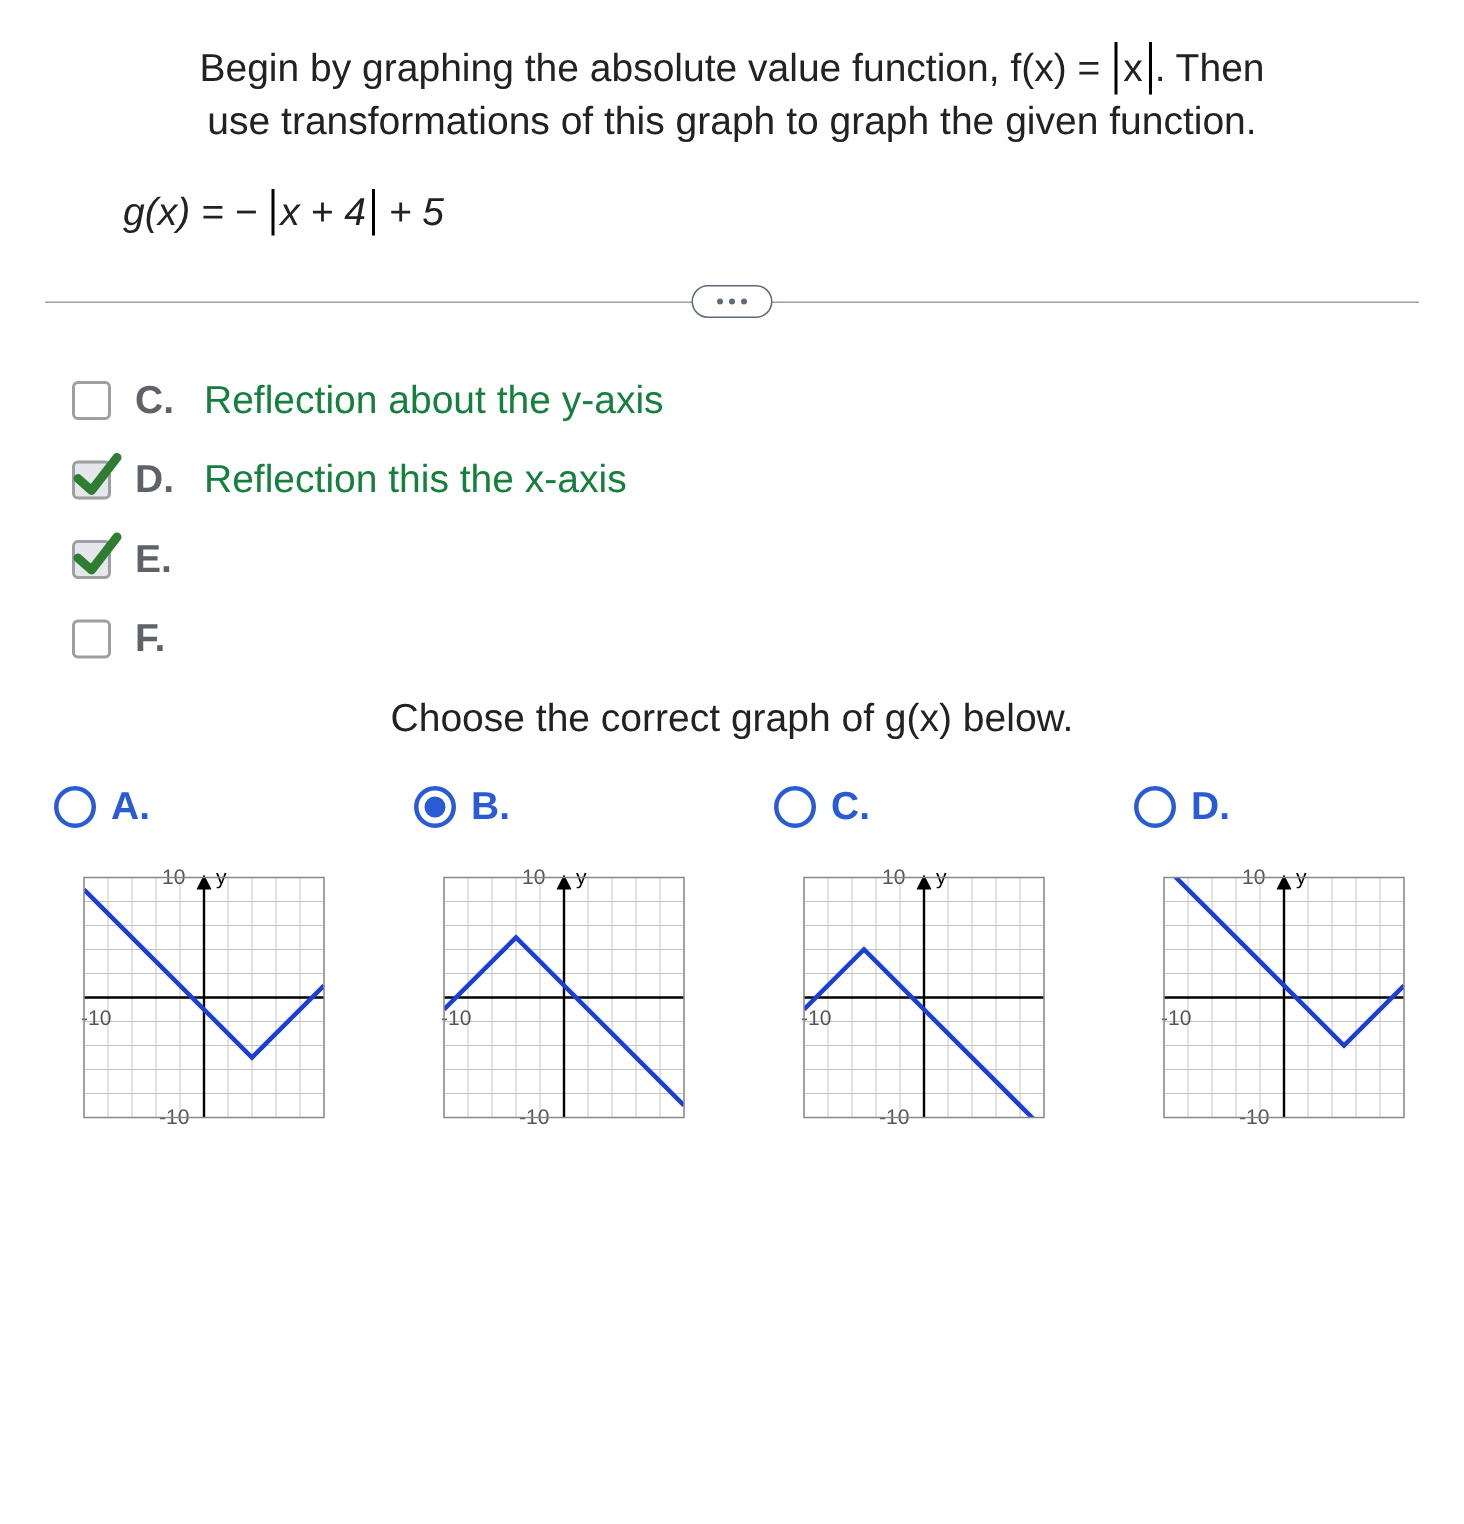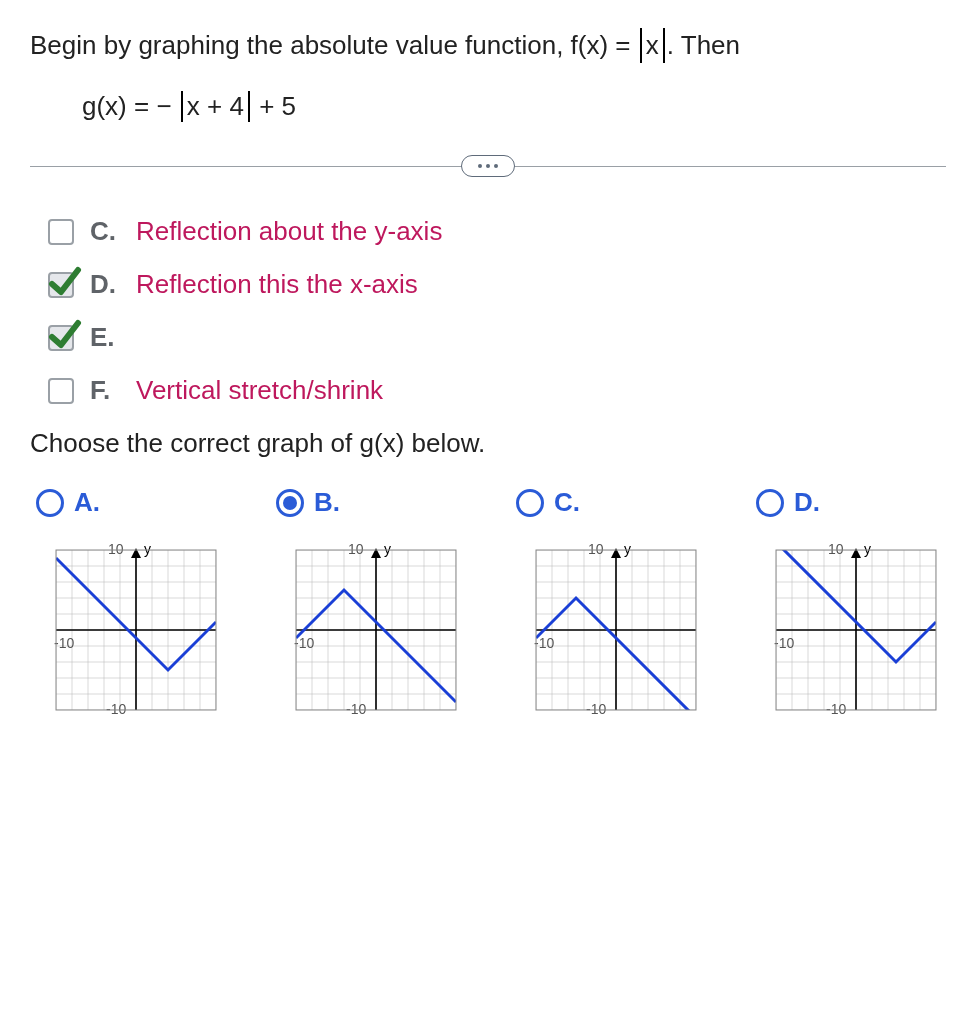--- a/index.html
+++ b/index.html
@@ -6,60 +6,61 @@
   body {
     margin: 0;
     padding: 28px 30px;
     font-family: Arial, Helvetica, sans-serif;
     font-size: 26px;
     color: #222;
     width: 976px;
     height: 1016px;
     background: #fff;
   }
-  .question-text { line-height: 1.35; margin-bottom: 28px; }
-  .formula { margin: 10px 0 34px 52px; font-size: 26px; }
+  .question-text { line-height: 1.35; margin-bottom: 28px; text-align: center; }
+  .formula { margin: 10px 0 34px 52px; font-size: 26px; font-style: italic; }
   .abs { display:inline-block; padding: 0 4px; border-left: 2px solid #000; border-right: 2px solid #000; margin: 0 2px;}
   .divider-wrap { position: relative; margin: 0 0 40px 0; height: 20px; }
   .divider-line { position: absolute; top: 50%; left: 0; right: 0; border-top: 1px solid #9aa0a6; }
   .divider-pill {
     position: absolute; top: 50%; left: 50%; transform: translate(-50%,-50%);
     background:#fff; border:1.5px solid #5f6b7a; border-radius: 14px;
     width: 54px; height: 22px; display:flex; align-items:center; justify-content:center;
     gap:4px; cursor:pointer;
   }
   .divider-pill span { width:4px; height:4px; background:#5f6b7a; border-radius:50%; }
   .options { margin-left: 18px; }
   .option-row { display:flex; align-items:center; margin-bottom: 22px; gap: 16px; }
   .checkbox {
     width: 26px; height: 26px; border: 2px solid #9aa0a6; border-radius:4px;
     display:inline-flex; align-items:center; justify-content:center; flex:0 0 auto;
     background:#fff; cursor:pointer; position:relative;
   }
   .checkbox.checked { border-color:#9aa0a6; background:#e5e7eb;}
   .checkbox.checked svg { position:absolute; top:-10px; left:-2px; }
   .opt-letter { font-weight:700; color:#5f6368; width: 30px; }
-  .opt-text { color:#be185d; }
-  .sub-q { margin: 18px 0 28px 0; }
+  .opt-text { color:#15803d; }
+  .sub-q { margin: 18px 0 28px 0; text-align: center; }
   .graph-row { display:flex; gap: 30px; margin-left: 6px; }
   .graph-choice { flex: 0 0 auto; width: 210px; }
   .radio-row { display:flex; align-items:center; gap: 10px; margin-bottom: 12px; }
   .radio {
     width:28px; height:28px; border:3px solid #2a5bd7; border-radius:50%;
     display:inline-flex; align-items:center; justify-content:center; cursor:pointer; flex:0 0 auto;
   }
   .radio.selected::after { content:""; width:14px; height:14px; background:#2a5bd7; border-radius:50%; }
   .radio-label { font-weight:700; color:#2a5bd7; font-size:26px; }
   .graph-box { width: 200px; height: 200px; position:relative; }
 </style>
 </head>
 <body>
 
 <div class="question-text">
   <span>Begin by graphing the absolute value function, f(x) = <span class="abs">x</span>. Then</span><br>
+  <span>use transformations of this graph to graph the given function.</span>
 </div>
 
 <div class="formula">
   <span>g(x) = − </span><span class="abs">x + 4</span><span> + 5</span>
 </div>
 
 <div class="divider-wrap">
   <div class="divider-line"></div>
   <div class="divider-pill">
       <span></span>
@@ -87,21 +88,20 @@
       <div class="checkbox checked">
         <svg width="34" height="34" viewBox="0 0 34 34">
           <path d="M4 20 L13 28 L30 6" stroke="#2e7d32" stroke-width="6" fill="none" stroke-linecap="round" stroke-linejoin="round"></path>
         </svg>
       </div>
       <div class="opt-letter">E.</div>
     </div>
     <div class="option-row">
       <div class="checkbox"></div>
       <div class="opt-letter">F.</div>
-      <div class="opt-text">Vertical stretch/shrink</div>
     </div>
   </div>
 
 <div class="sub-q">Choose the correct graph of g(x) below.</div>
 
 <div class="graph-row" id="graphs">
     <div class="graph-choice">
       <div class="radio-row">
         <div class="radio"></div>
         <div class="radio-label">A.</div>

